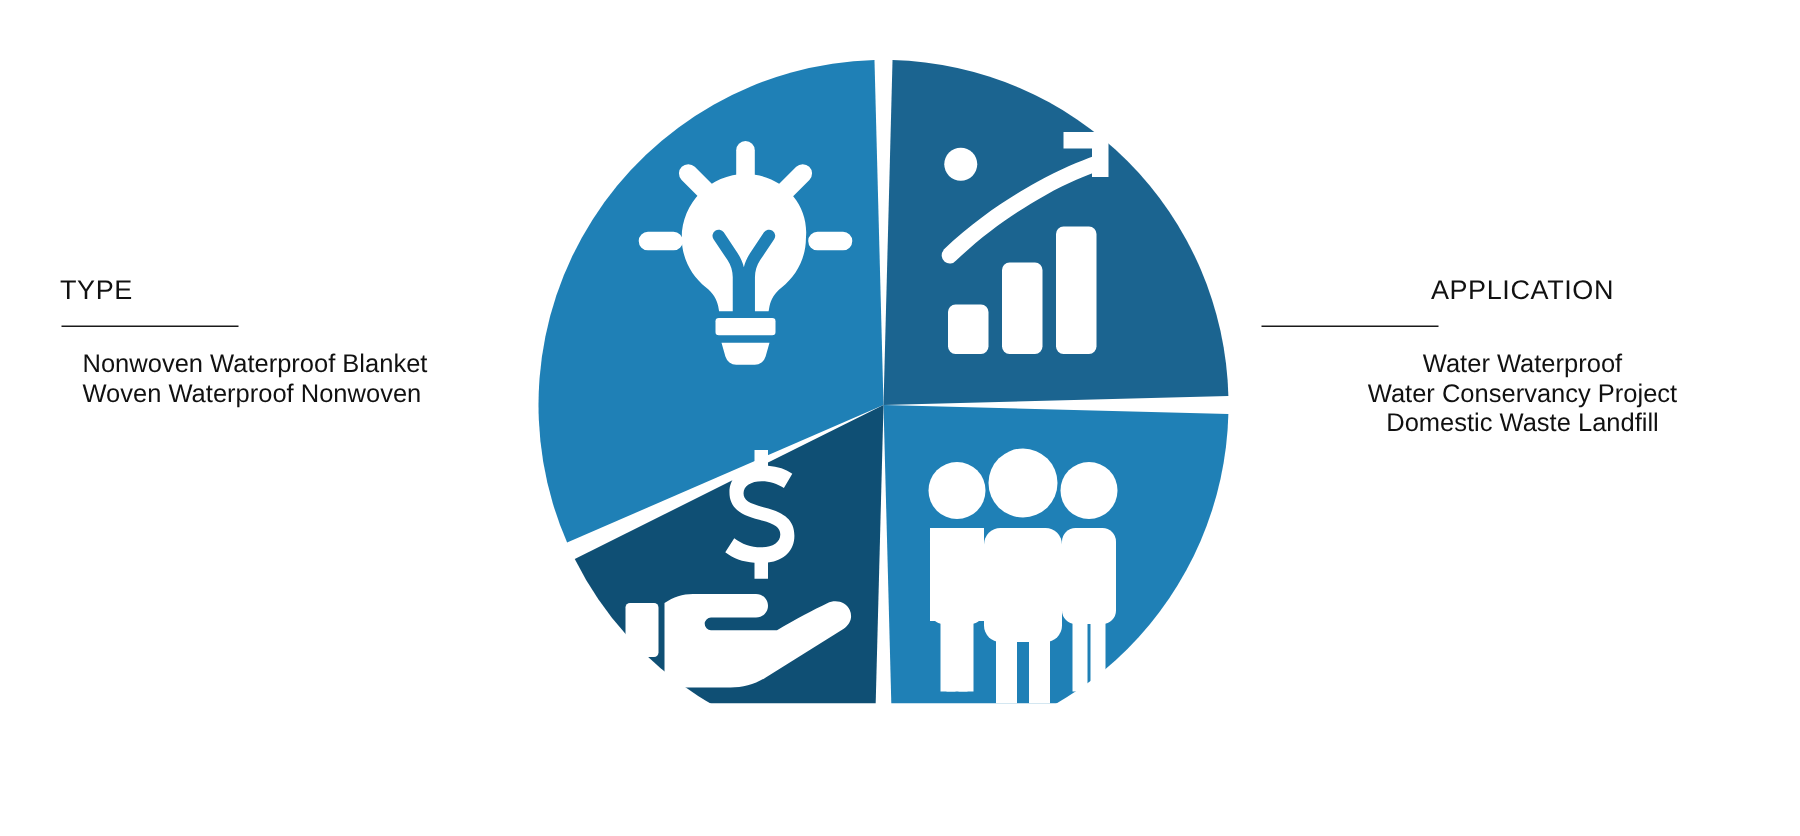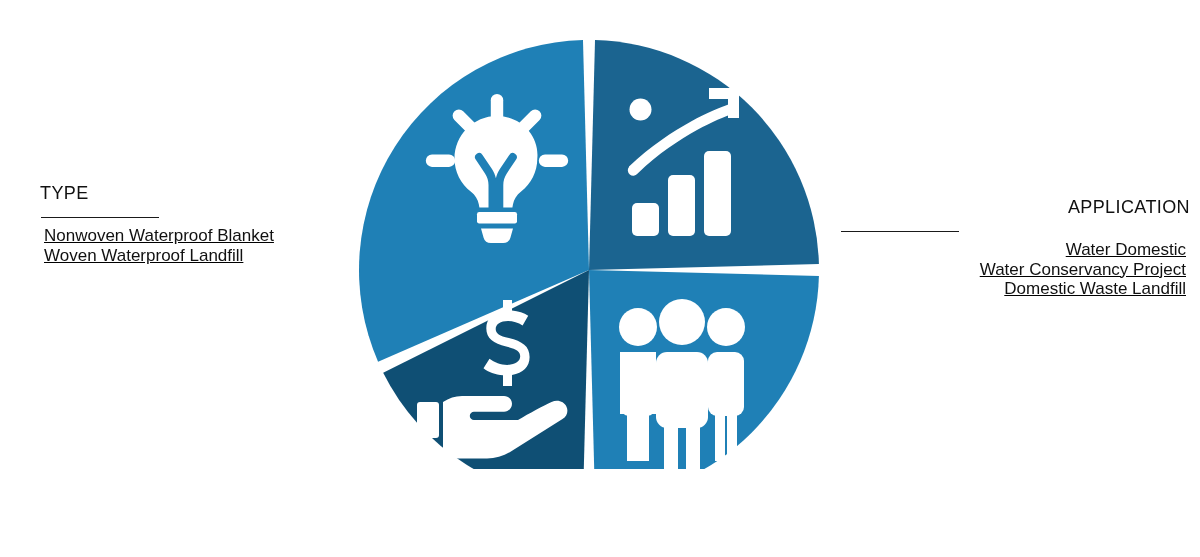--- a/index.html
+++ b/index.html
@@ -19,41 +19,40 @@
     background: #ffffff;
     overflow: hidden;
   }
 
   
   .legend {
     position: absolute;
     color: #000000;
   }
   .legend-left  { left: 40px;  top: 182px; width: 330px; text-align: left; }
-  .legend-right { left: 840px; top: 196px; width: 350px; text-align: right; }
+  .legend-right { left: 840px; top: 182px; width: 350px; text-align: center; }
 
   .legend-title {
     font-size: 18px;
     line-height: 22px;
     letter-spacing: 0.4px;
     color: #111111;
     font-weight: 400;
     white-space: nowrap;
   }
   .legend-rule {
     width: 118px;
     height: 0;
     border-top: 1.6px solid #1a1a1a;
     margin: 13px 0 8px 1px;
   }
   .legend-list {
     list-style: none;
-    margin: 4px;
+    margin: 15px;
     padding: 0;
-    text-decoration: underline;
   }
   .legend-list li {
     font-size: 17px;
     line-height: 19.5px;
     color: #111111;
     white-space: nowrap;
   }
 
   
   #pie-wrap {
@@ -68,29 +67,29 @@
 </head>
 <body>
 
 <div id="root">
 
   <div class="legend legend-left">
     <div class="legend-title">TYPE</div>
     <div class="legend-rule"></div>
     <ul class="legend-list">
       <li>Nonwoven Waterproof Blanket</li>
-      <li>Woven Waterproof Landfill</li>
+      <li>Woven Waterproof Nonwoven</li>
     </ul>
   </div>
 
   <div class="legend legend-right">
     <div class="legend-title">APPLICATION</div>
     <div class="legend-rule"></div>
     <ul class="legend-list">
-      <li>Water Domestic</li>
+      <li>Water Waterproof</li>
       <li>Water Conservancy Project</li>
       <li>Domestic Waste Landfill</li>
     </ul>
   </div>
 
   <div id="pie-wrap">
     <svg id="pie-svg" viewBox="0 0 464 465">
       <g id="slices">
           <path d="M 232 232 L 21.08 323.71 A 230 230 0 0 1 225.98 2.08 Z" fill="#1f80b6"></path>
           <path d="M 232 232 L 238.02 2.08 A 230 230 0 0 1 461.92 225.98 Z" fill="#1b6490"></path>

